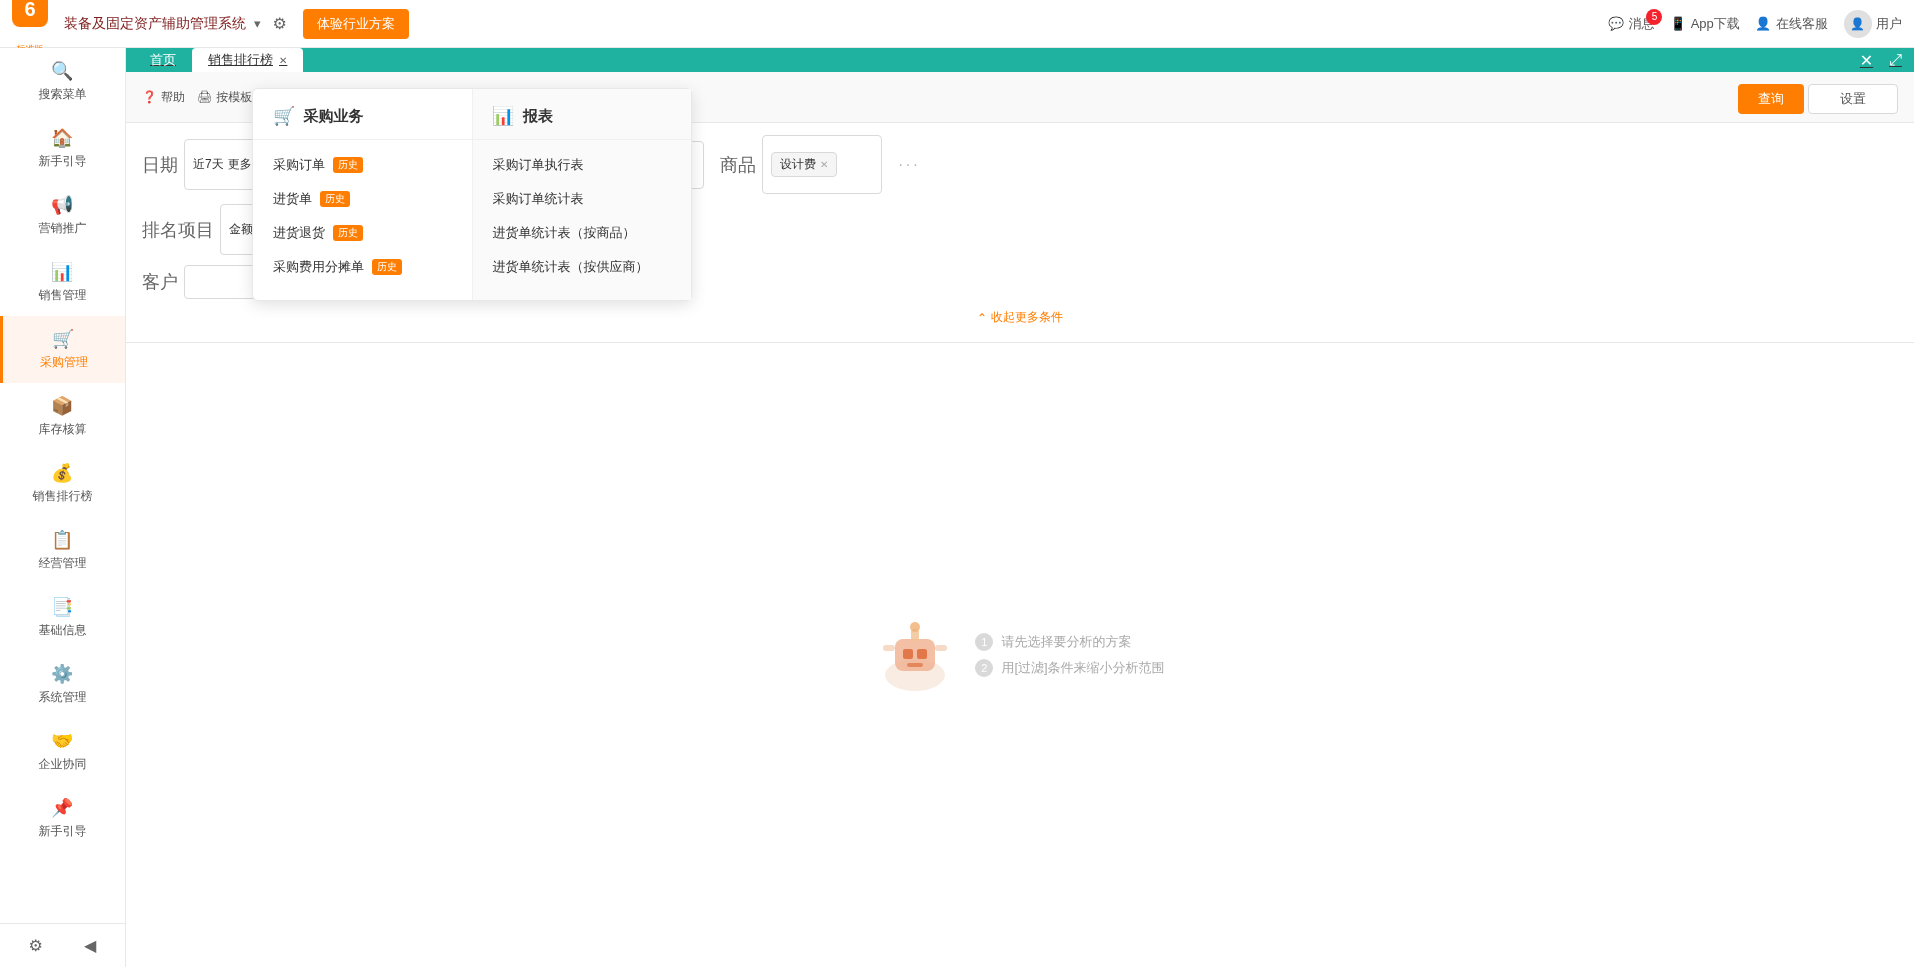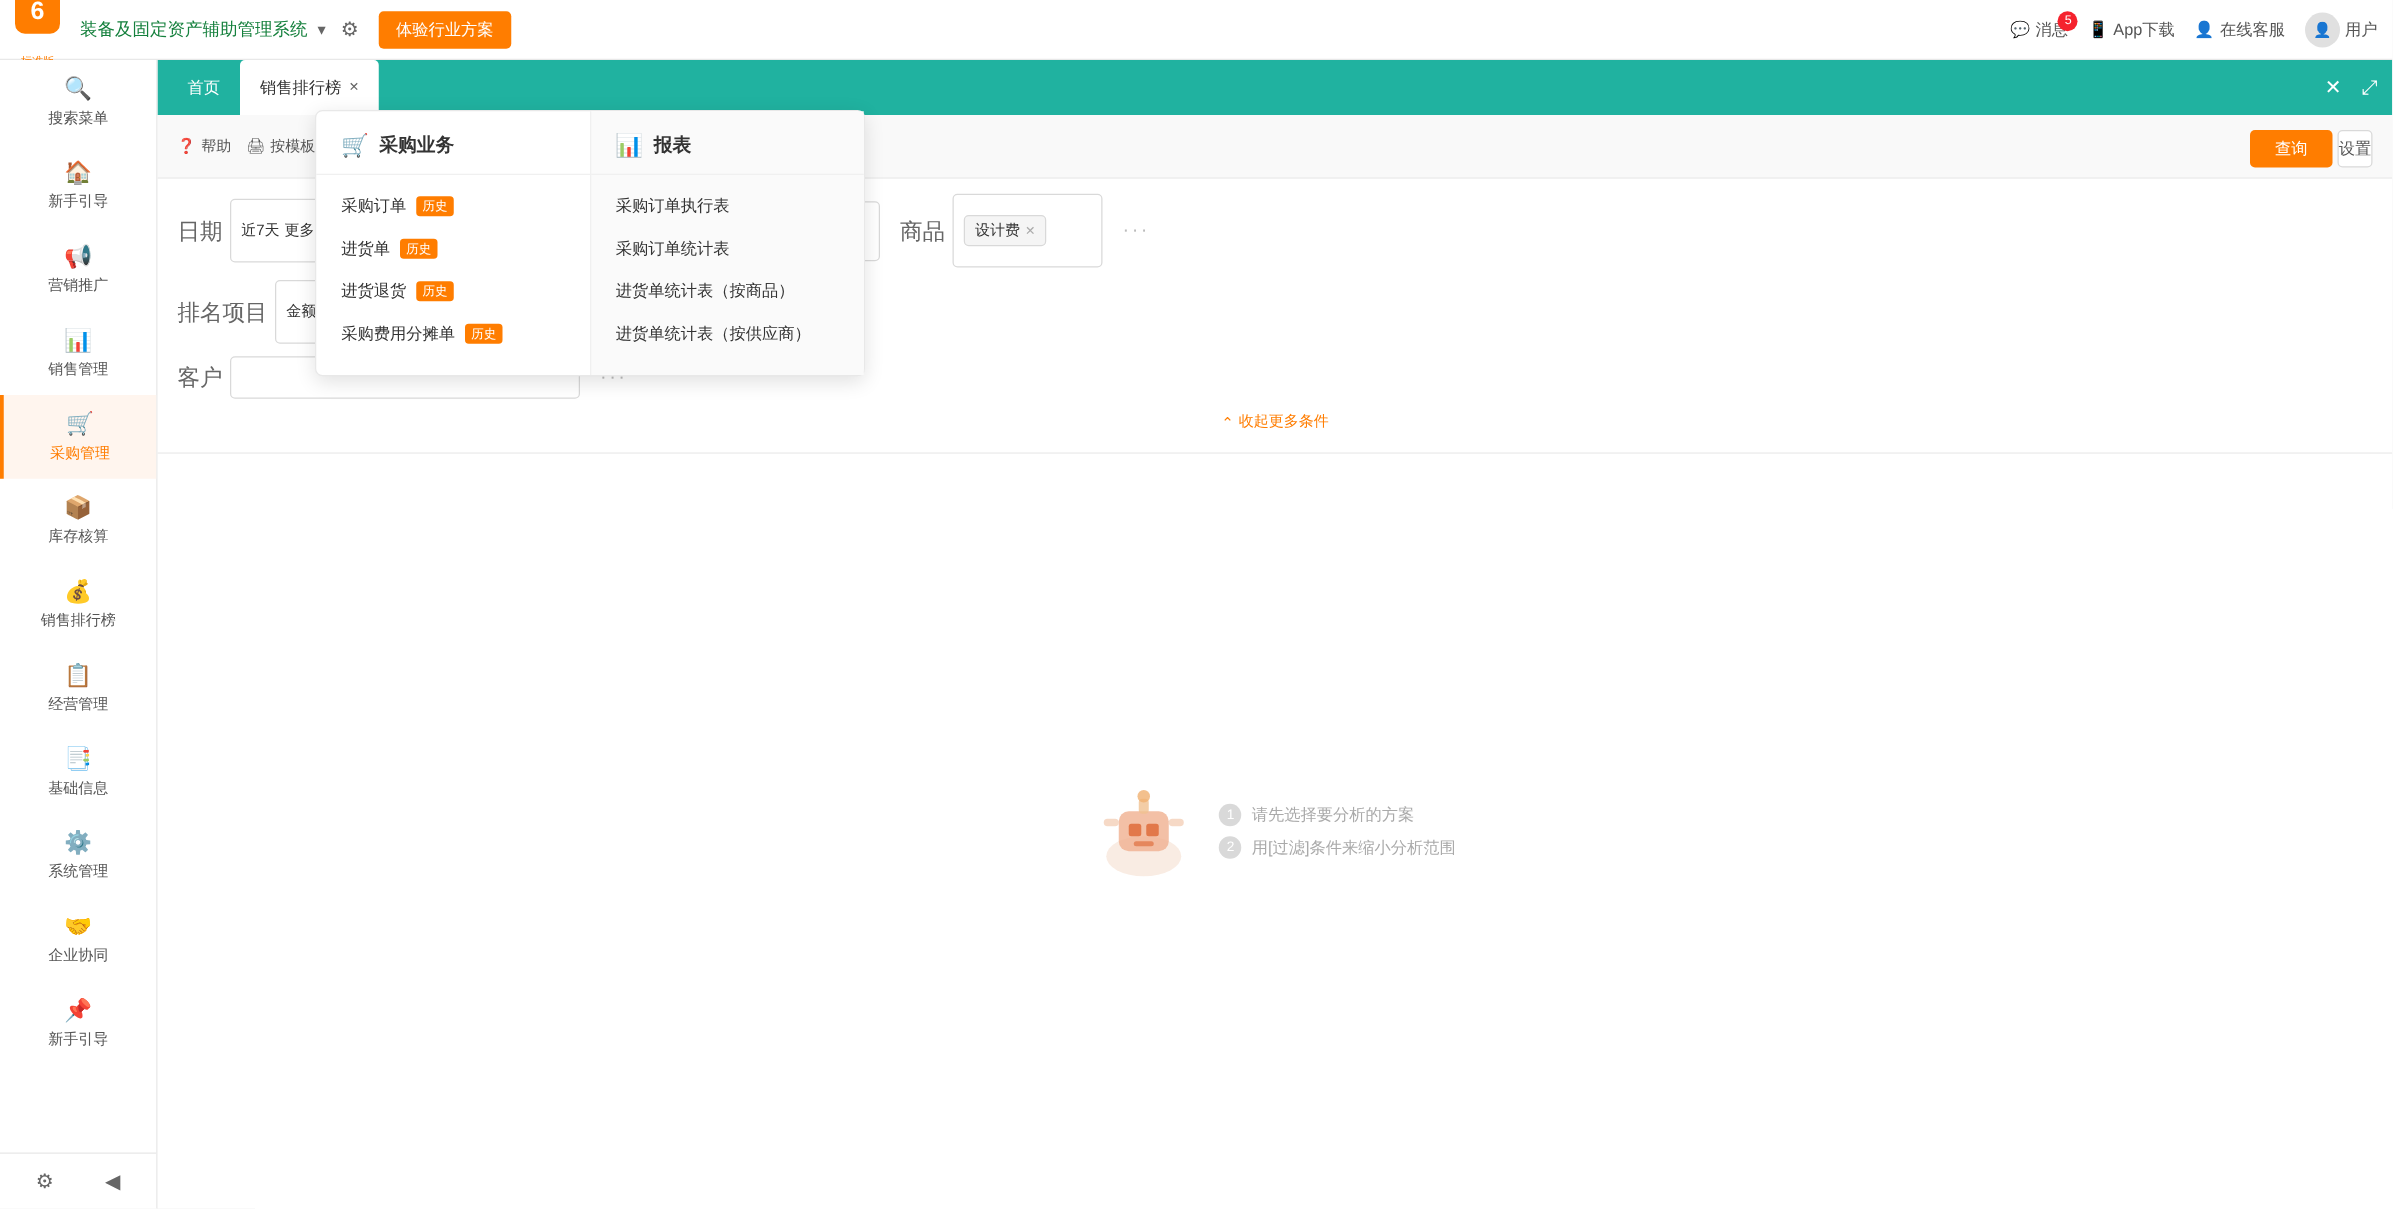--- a/index.html
+++ b/index.html
@@ -10,52 +10,52 @@
     .top-bar { display: flex; align-items: center; height: 48px; background: #fff; border-bottom: 1px solid #e8e8e8; padding: 0 12px; flex-shrink: 0; }
     .main-area { display: flex; flex: 1; overflow: hidden; }
     .sidebar { width: 126px; background: #fff; border-right: 1px solid #e8e8e8; display: flex; flex-direction: column; flex-shrink: 0; }
     .content-area { flex: 1; display: flex; flex-direction: column; overflow: hidden; position: relative; }
 
     
     .logo-area { display: flex; flex-direction: column; align-items: center; margin-right: 16px; }
     .logo-icon { width: 36px; height: 36px; background: #ff7d00; border-radius: 8px; display: flex; align-items: center; justify-content: center; color: #fff; font-size: 20px; font-weight: bold; }
     .logo-text { font-size: 9px; color: #ff7d00; margin-top: 16px; }
     .top-bar-system { display: flex; align-items: center; gap: 8px; flex: 1; }
-    .system-name { font-size: 14px; color: #15803d; }
+    .system-name { font-size: 14px; color: #7f1d1d; }
     .system-dropdown { color: #666; cursor: pointer; }
     .settings-icon { color: #666; cursor: pointer; font-size: 16px; margin-left: 4px; }
     .industry-btn { background: #ff7d00; color: #fff; border: none; border-radius: 4px; padding: 6px 14px; font-size: 13px; cursor: pointer; margin-left: 8px; }
     .top-right { display: flex; align-items: center; gap: 16px; margin-left: auto; }
     .top-right-item { display: flex; align-items: center; gap: 4px; color: #555; font-size: 13px; cursor: pointer; position: relative; }
     .badge { background: #f5222d; color: #fff; border-radius: 10px; font-size: 10px; padding: 0 5px; min-width: 16px; height: 16px; display: flex; align-items: center; justify-content: center; position: absolute; top: -6px; right: -8px; }
     .avatar { width: 28px; height: 28px; background: #e0e0e0; border-radius: 50%; display: flex; align-items: center; justify-content: center; font-size: 12px; color: #666; }
 
     
-    .tab-bar { display: flex; align-items: center; background: #20b2a0; height: 44px; padding: 0 8px; flex-shrink: 0; }
+    .tab-bar { display: flex; align-items: center; background: #20b2a0; height: 24px; padding: 0 8px; flex-shrink: 0; text-decoration: underline; }
     .tab { display: flex; align-items: center; padding: 0 16px; height: 100%; color: #fff; font-size: 13px; cursor: pointer; position: relative; gap: 6px; }
     .tab.home { background: transparent; }
     .tab.active { background: #fff; color: #333; border-radius: 4px 4px 0 0; }
     .tab .close-icon { font-size: 10px; color: #666; cursor: pointer; }
     .tab-bar-right { margin-left: auto; display: flex; gap: 8px; }
     .tab-bar-btn { background: transparent; border: none; color: #fff; font-size: 16px; cursor: pointer; padding: 4px; }
 
     
     .sidebar-item { display: flex; flex-direction: column; align-items: center; padding: 12px 0; cursor: pointer; font-size: 12px; color: #555; gap: 4px; position: relative; }
     .sidebar-item.active { color: #ff7d00; background: #fff5ee; }
     .sidebar-item.active::left-border { content: ''; position: absolute; left: 0; top: 0; width: 3px; height: 100%; background: #ff7d00; }
     .sidebar-item .icon { font-size: 18px; }
     .sidebar-bottom { margin-top: auto; display: flex; justify-content: space-around; padding: 12px 8px; border-top: 1px solid #e8e8e8; }
     .sidebar-bottom-icon { color: #666; font-size: 16px; cursor: pointer; }
 
     
     .toolbar { display: flex; align-items: center; padding: 8px 16px; background: #f9f9f9; border-bottom: 1px solid #e8e8e8; gap: 12px; flex-shrink: 0; }
     .toolbar-spacer { flex: 1; }
     .toolbar-btn { display: flex; align-items: center; gap: 4px; color: #555; font-size: 12px; cursor: pointer; background: none; border: none; }
     .query-btn { background: #ff7d00; color: #fff; border: none; border-radius: 4px; padding: 6px 20px; font-size: 13px; cursor: pointer; }
-    .set-btn { background: #fff; color: #555; border: 1px solid #d9d9d9; border-radius: 4px; padding: 5px 0; font-size: 13px; cursor: pointer; margin-top: 4px; }
+    .set-btn { background: #fff; color: #555; border: 1px solid #d9d9d9; border-radius: 4px; padding: 5px 31px; font-size: 13px; cursor: pointer; margin-top: 4px; }
 
     
     .filter-area { padding: 12px 16px; background: #fff; border-bottom: 1px solid #e8e8e8; flex-shrink: 0; }
     .filter-row { display: flex; align-items: center; gap: 16px; margin-bottom: 10px; flex-wrap: wrap; }
     .filter-item { display: flex; align-items: center; gap: 6px; }
     .filter-label { color: #666; font-size: 18px; white-space: nowrap; }
     .filter-input { border: 1px solid #d9d9d9; border-radius: 4px; padding: 16px 8px; font-size: 12px; color: #333; min-width: 120px; cursor: pointer; display: flex; align-items: center; gap: 4px; }
     .filter-input .caret { color: #aaa; }
     .filter-tag { background: #f5f5f5; border: 1px solid #d9d9d9; border-radius: 4px; padding: 3px 8px; font-size: 12px; display: flex; align-items: center; gap: 4px; }
     .filter-tag .remove { color: #aaa; cursor: pointer; font-size: 10px; }

